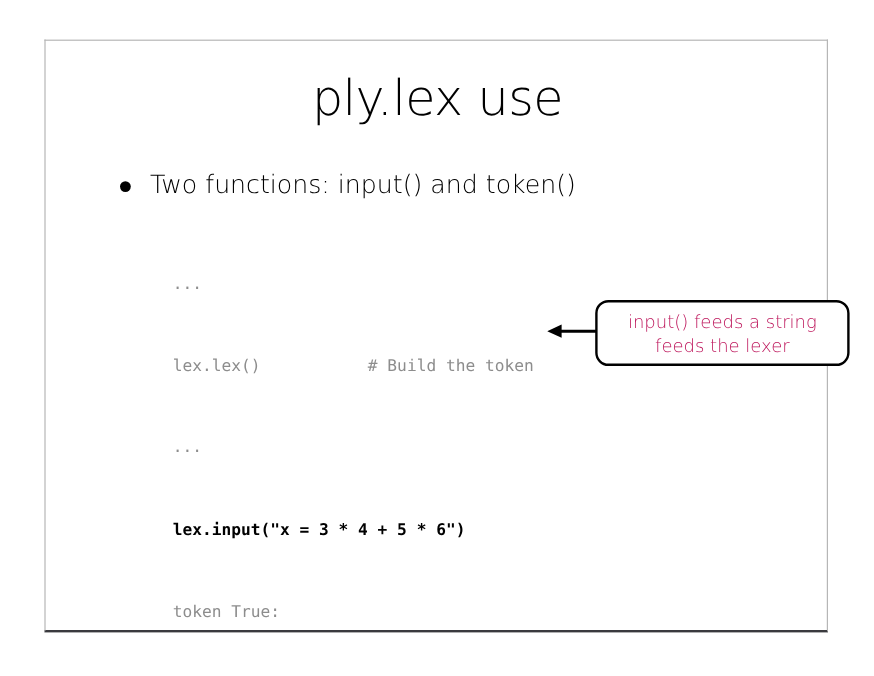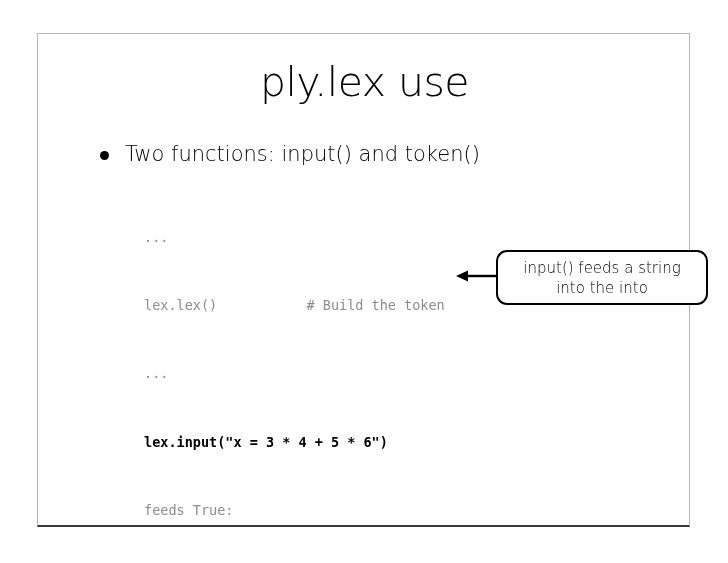--- a/index.html
+++ b/index.html
@@ -98,21 +98,21 @@
     background: #ffffff;
     box-sizing: border-box;
     display: flex;
     flex-direction: column;
     align-items: center;
     justify-content: center;
     font-family: "DejaVu Sans", sans-serif;
     font-weight: 300;
     font-size: 15px;
     line-height: 20px;
-    color: #000000;
+    color: #be185d;
     text-align: left;
   }
 
   #arrow {
     position: absolute;
     left: 418px;
     top: 235px;
     width: 42px;
     height: 14px;
   }
@@ -127,31 +127,31 @@
     <span id="bullet-text">Two functions: input() and token()</span>
   </div>
 
   <div id="title">ply.lex use</div>
 
   <div id="code-block">
     <div class="line">...</div>
     <div class="line">lex.lex()           # Build the token</div>
     <div class="line">...</div>
     <div class="line bold">lex.input("x = 3 * 4 + 5 * 6")</div>
-    <div class="line">feeds True:</div>
+    <div class="line">token True:</div>
     
     
     
     
     
   </div>
 
   <svg id="arrow" viewBox="0 0 42 14" xmlns="http://www.w3.org/2000/svg">
     <line x1="41" y1="7" x2="10" y2="7" stroke="#000000" stroke-width="2.4"></line>
     <polygon points="0,7 12,1.5 12,12.5" fill="#000000"></polygon>
   </svg>
 
   <div id="callout">
     <div>input() feeds a string</div>
-    <div>into the into</div>
+    <div>feeds the lexer</div>
   </div>
 
 </div>
 
 </body></html>

